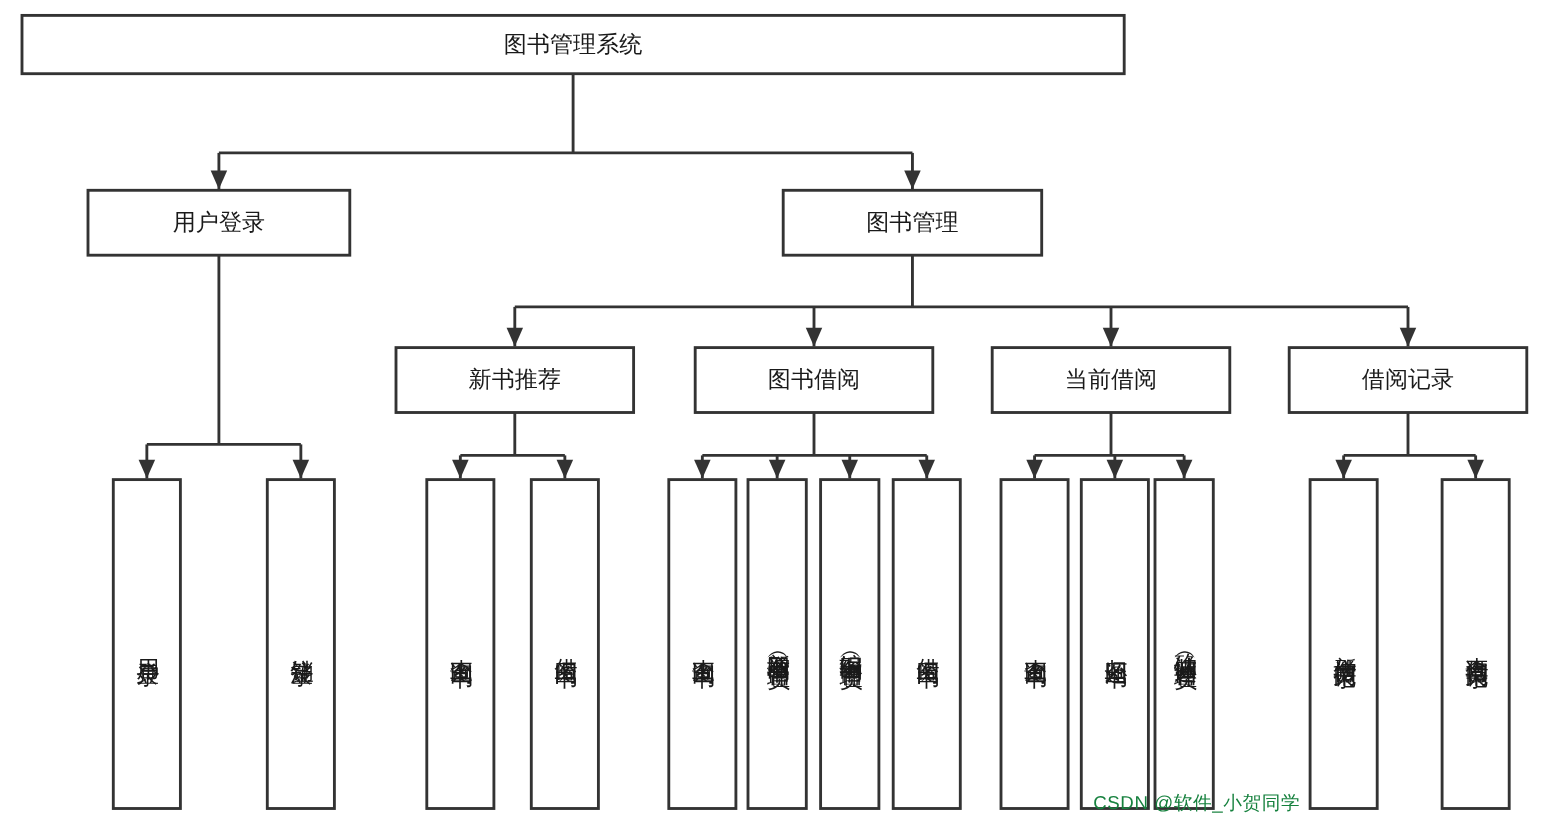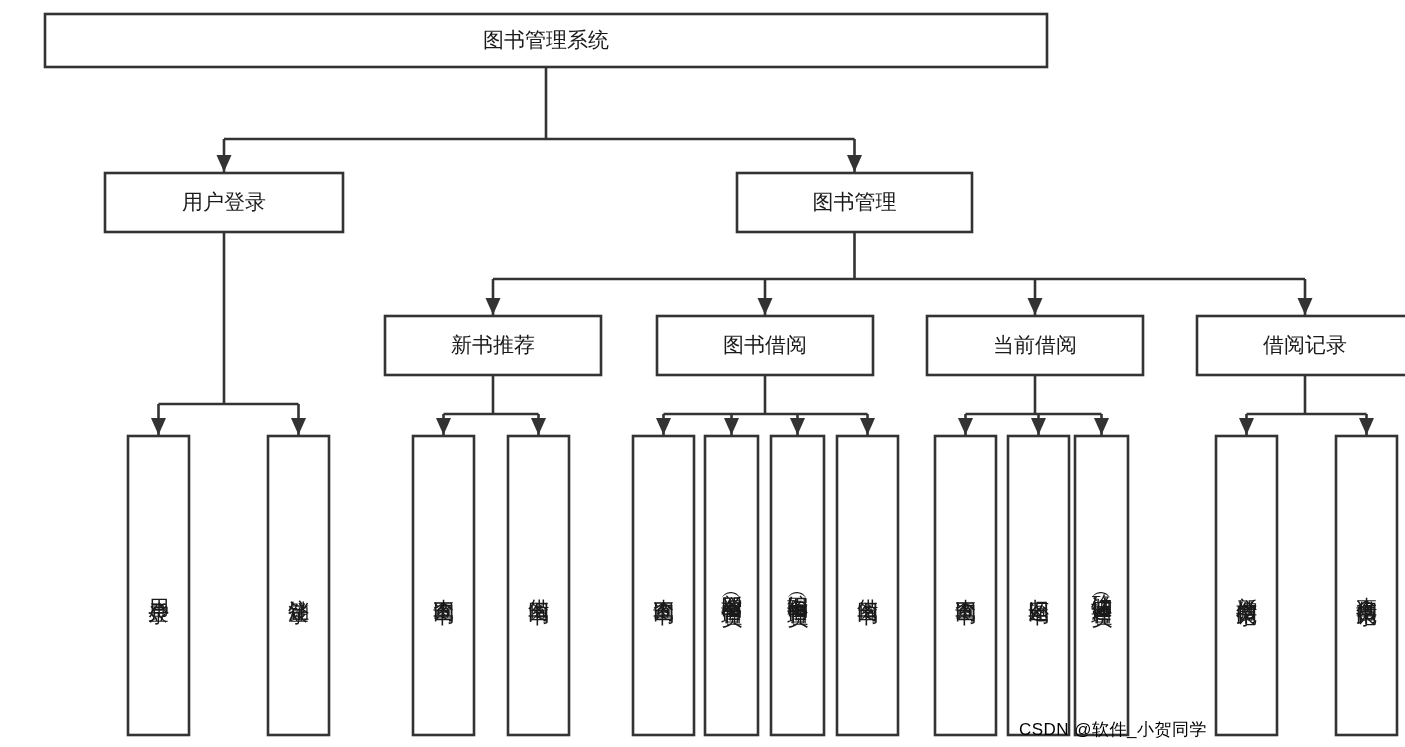--- a/index.html
+++ b/index.html
@@ -11,21 +11,20 @@
     width: 1405px;
     height: 747px;
     font-family: "Liberation Sans", "DejaVu Sans", sans-serif;
     overflow: hidden;
   }
   #diagram-root {
     position: relative;
     width: 1190px;
     height: 747px;
     background: #ffffff;
-    margin-left: 25px;
   }
   svg#tree-svg {
     position: absolute;
     left: 0;
     top: 0;
     width: 1405px;
     height: 747px;
     display: block;
   }
   .node-box {
@@ -67,21 +66,21 @@
     color: #1a1a1a;
     white-space: nowrap;
     text-align: center;
   }
   .watermark {
     position: absolute;
     right: 8px;
     bottom: 6px;
     font-family: "Liberation Sans", "DejaVu Sans", sans-serif;
     font-size: 17px;
-    color: #000000;
+    color: #15803d;
     white-space: nowrap;
     letter-spacing: 0.5px;
   }
 </style>
 </head>
 <body>
 
 <div id="diagram-root">
 
   <svg id="tree-svg" viewBox="0 0 1405 747" xmlns="http://www.w3.org/2000/svg">

